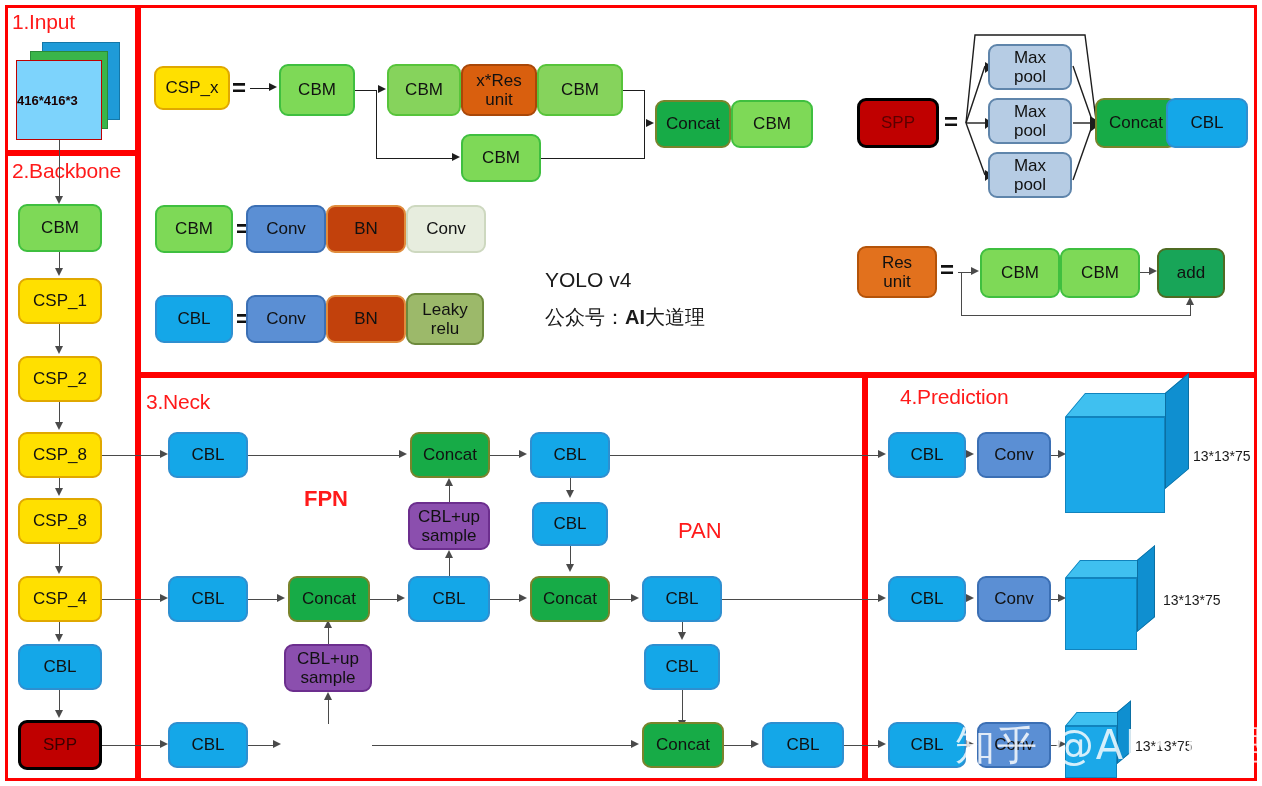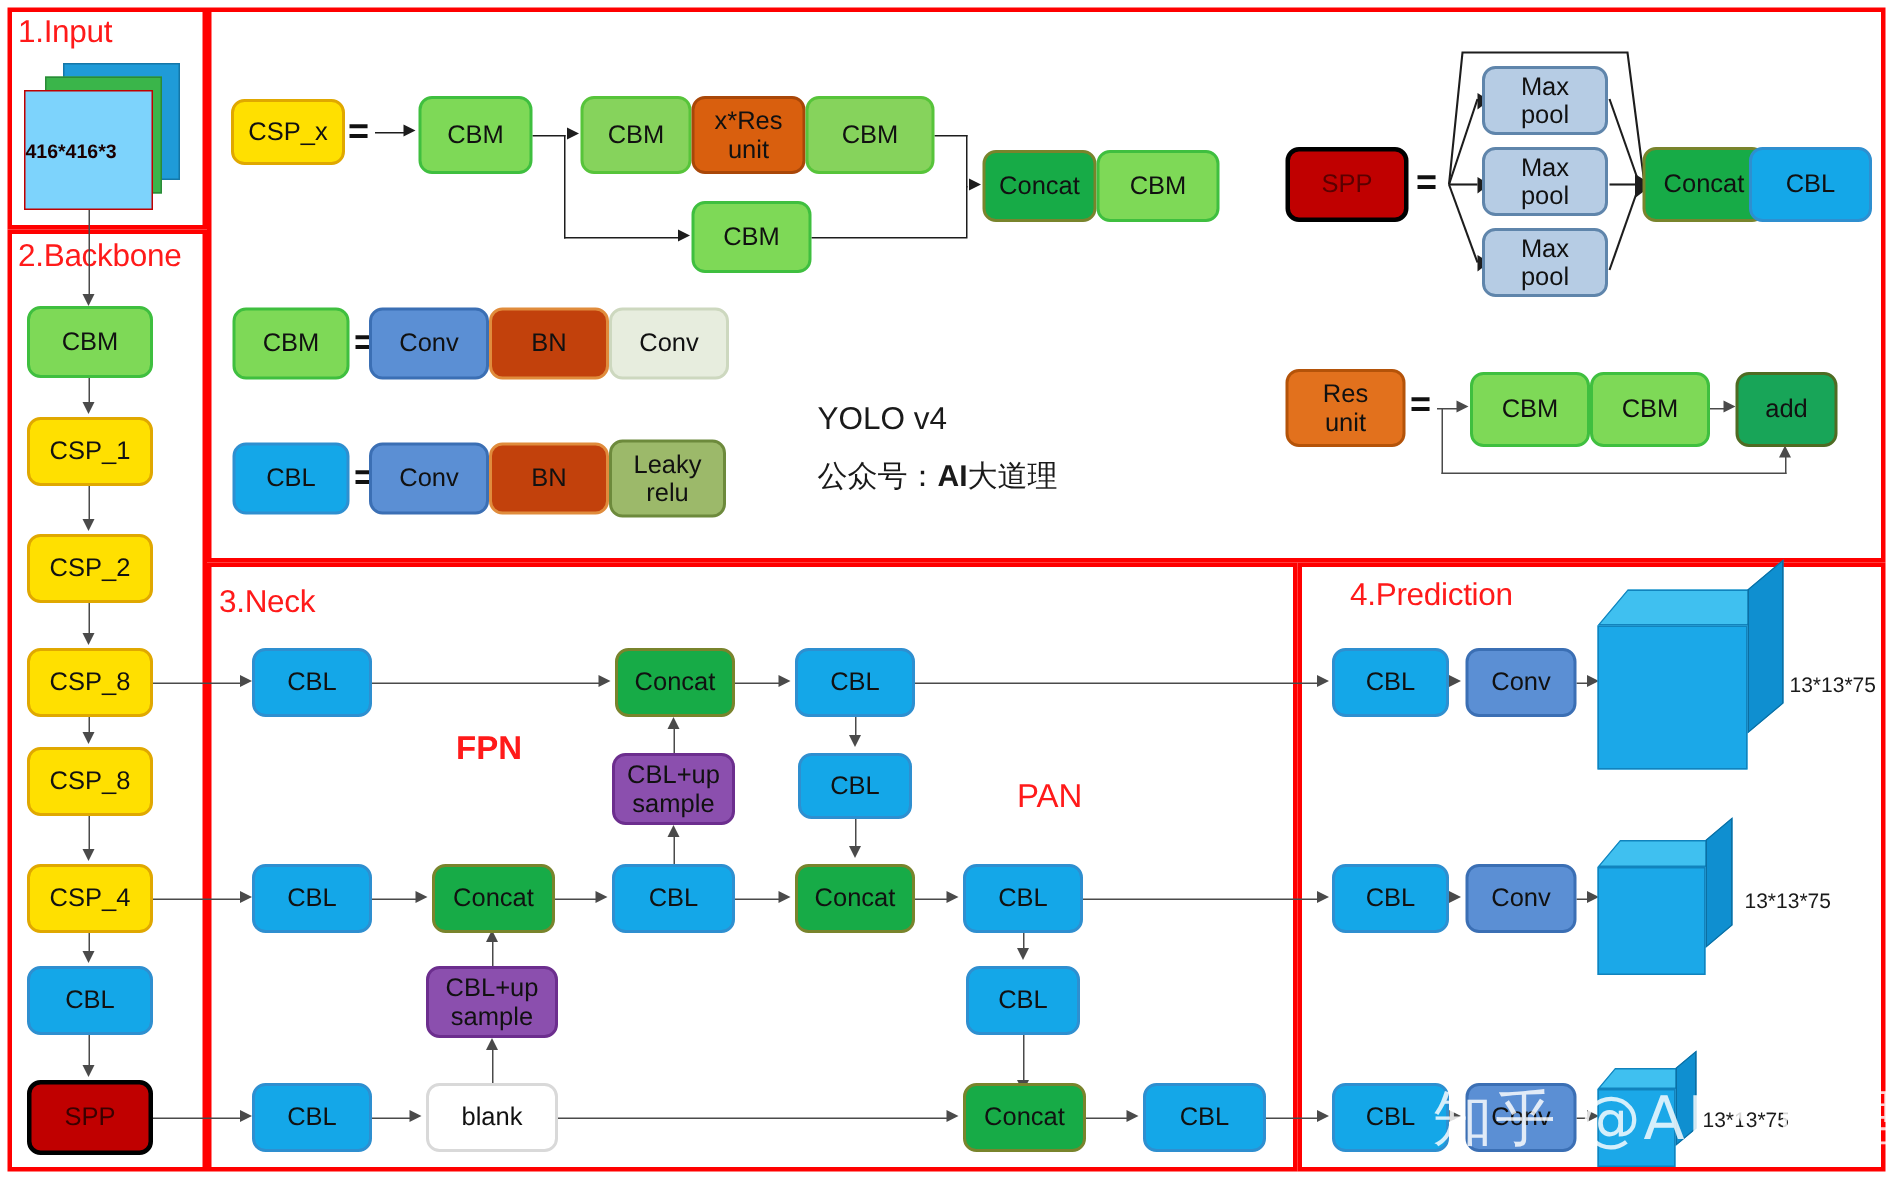--- a/index.html
+++ b/index.html
@@ -322,21 +322,20 @@
   <div class="arw arw-r" style="left:631px; top:594px;"></div>
   <div class="ln lnv" style="left:682px; top:622px; height:12px;"></div>
   <div class="arw arw-d" style="left:678px; top:632px;"></div>
   <div class="ln lnv" style="left:682px; top:690px; height:32px;"></div>
   <div class="arw arw-d" style="left:678px; top:720px;"></div>
 
   <div class="ln lnh" style="left:722px; top:599px; width:160px;"></div>
   <div class="arw arw-r" style="left:878px; top:594px;"></div>
 
   <div class="node n-cbl" style="left:168px; top:722px; width:80px; height:46px;">CBL</div>
-  <div class="node n-blank" style="left:284px; top:722px; width:88px; height:46px;">blank</div>
   <div class="node n-concat" style="left:642px; top:722px; width:82px; height:46px;">Concat</div>
   <div class="node n-cbl" style="left:762px; top:722px; width:82px; height:46px;">CBL</div>
 
   <div class="ln lnh" style="left:248px; top:745px; width:26px;"></div>
   <div class="arw arw-r" style="left:273px; top:740px;"></div>
   <div class="ln lnh" style="left:372px; top:745px; width:260px;"></div>
   <div class="arw arw-r" style="left:631px; top:740px;"></div>
   <div class="ln lnh" style="left:724px; top:745px; width:28px;"></div>
   <div class="arw arw-r" style="left:751px; top:740px;"></div>
   <div class="ln lnh" style="left:844px; top:745px; width:38px;"></div>

